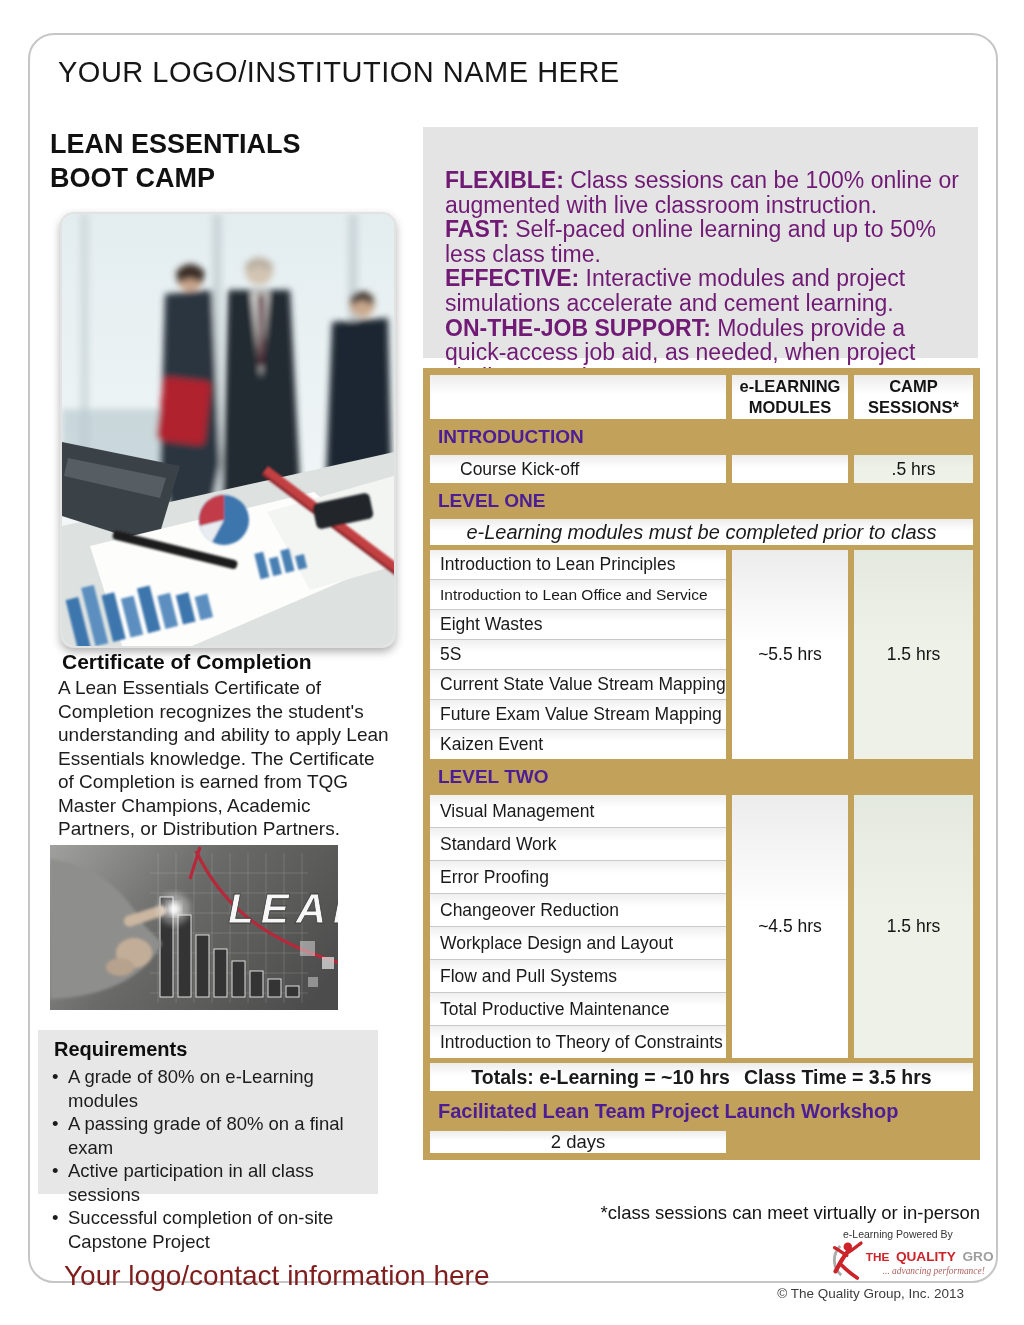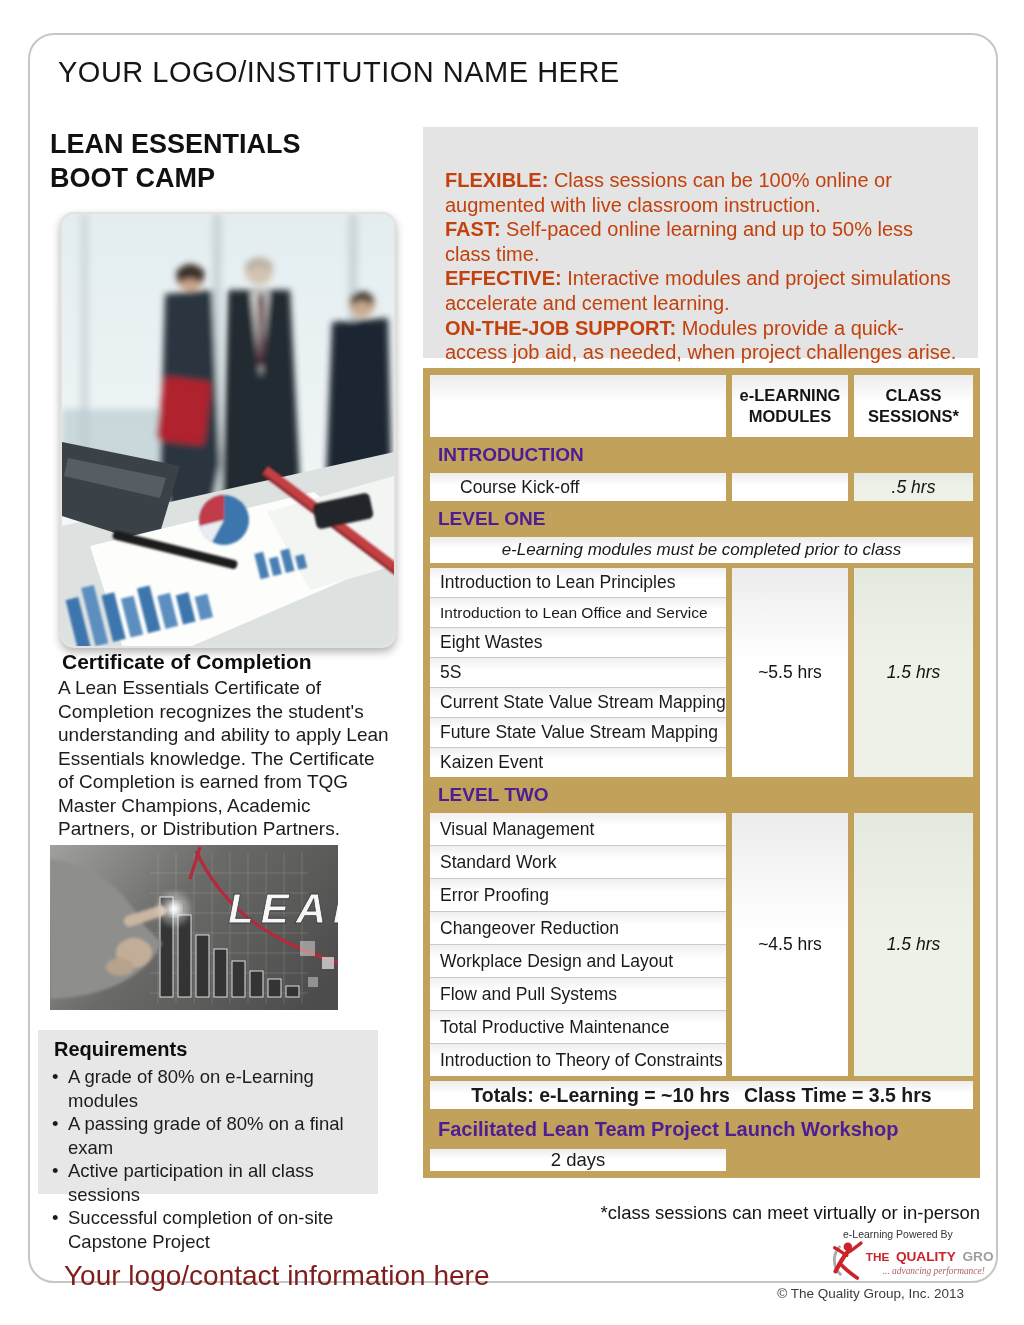--- a/index.html
+++ b/index.html
@@ -10,38 +10,38 @@
   .header-title{position:absolute;left:58px;top:56px;font-size:29px;color:#161616;letter-spacing:.5px;}
   .program-title{position:absolute;left:50px;top:128px;font-size:27px;font-weight:bold;line-height:1.25;color:#111;}
 
   
   .photo{position:absolute;left:60px;top:212px;width:332px;height:432px;border-radius:14px;
          overflow:hidden;border:2px solid #e2e2e2;box-shadow:0 4px 8px rgba(0,0,0,.3);background:#eef3f4;}
   .photo svg{display:block;}
 
   
   .benefits{position:absolute;left:423px;top:127px;width:555px;height:231px;background:#e4e4e4;
-            box-sizing:border-box;padding:41px 16px 0 22px;font-size:20px;line-height:24.6px;color:#c2410c;}
+            box-sizing:border-box;padding:41px 16px 0 22px;font-size:23px;line-height:24.6px;color:#701a75;}
   .benefits b{font-weight:bold;}
 
   
   .ctable{position:absolute;left:423px;top:368px;width:557px;background:#c2a15b;
           box-sizing:border-box;padding:7px;display:flex;flex-direction:column;gap:5px;}
   .trow{display:grid;grid-template-columns:1fr 116px 119px;gap:6px;}
   .cell{background:linear-gradient(180deg,#ececec 0,#ffffff 45%);}
-  .cell.green{background:linear-gradient(180deg,#e4e9df 0,#eef1e8 45%);font-style:italic;}
+  .cell.green{background:linear-gradient(180deg,#e4e9df 0,#eef1e8 45%);}
   .hcell{display:flex;align-items:center;justify-content:center;text-align:center;
          font-weight:bold;font-size:16.5px;line-height:1.3;color:#141414;}
-  .hdr{height:62px;border-radius:24px;}
+  .hdr{height:44px;border-radius:24px;}
   .band{height:26px;line-height:26px;font-weight:bold;font-size:19px;color:#4c1d95;padding-left:8px;}
   .band.tall{height:30px;line-height:30px;font-size:20px;}
   .rowcell{font-size:17.5px;display:flex;align-items:center;}
   .kick{height:28px;padding-left:30px;}
   .timecell{display:flex;align-items:center;justify-content:center;font-size:17.5px;color:#141414;}
-  .note{height:26px;line-height:26px;text-align:center;font-style:italic;font-size:17px;
+  .note{height:26px;line-height:26px;text-align:center;font-style:italic;font-size:20px;
         background:linear-gradient(180deg,#ececec 0,#fff 45%);}
   .mstack{background:#fff;display:flex;flex-direction:column;}
   .mrow{line-height:29px;height:29px;border-bottom:1px solid #c9c9c9;padding-left:10px;font-size:17.5px;
         background:linear-gradient(180deg,#efefef 0,#ffffff 40%);white-space:nowrap;overflow:hidden;}
   .mrow:last-child{border-bottom:none;}
   .g1 .mrow:nth-child(2){font-size:15.5px;}
   .g2 .mrow{height:32px;line-height:32px;}
   .totals{height:28px;display:flex;align-items:center;justify-content:center;gap:14px;
           font-weight:bold;font-size:19.5px;background:linear-gradient(180deg,#ececec 0,#fff 45%);}
   .wrow{display:grid;grid-template-columns:1fr 241px;gap:6px;}
@@ -162,21 +162,21 @@
     <br>
     <b>EFFECTIVE:</b><span> Interactive modules and project simulations accelerate and cement learning.</span>
     <br>
     <b>ON-THE-JOB SUPPORT:</b><span> Modules provide a quick-access job aid, as needed, when project challenges arise.</span>
   </div>
 
   <div class="ctable">
     <div class="trow hdr">
       <div class="cell"></div>
       <div class="cell hcell">e-LEARNING MODULES</div>
-      <div class="cell hcell">CLASS SESSIONS*</div>
+      <div class="cell hcell">CAMP SESSIONS*</div>
     </div>
 
     <div class="band">INTRODUCTION</div>
 
     <div class="trow">
       <div class="cell rowcell kick">Course Kick-off</div>
       <div class="cell"></div>
       <div class="cell green timecell">.5 hrs</div>
     </div>
 
@@ -184,21 +184,21 @@
 
     <div class="note">e-Learning modules must be completed prior to class</div>
 
     <div class="trow">
       <div class="mstack g1">
         <div class="mrow">Introduction to Lean Principles</div>
         <div class="mrow">Introduction to Lean Office and Service</div>
         <div class="mrow">Eight Wastes</div>
         <div class="mrow">5S</div>
         <div class="mrow">Current State Value Stream Mapping</div>
-        <div class="mrow">Future State Value Stream Mapping</div>
+        <div class="mrow">Future Exam Value Stream Mapping</div>
         <div class="mrow">Kaizen Event</div>
       </div>
       <div class="cell timecell">~5.5 hrs</div>
       <div class="cell green timecell">1.5 hrs</div>
     </div>
 
     <div class="band">LEVEL TWO</div>
 
     <div class="trow">
       <div class="mstack g2">

